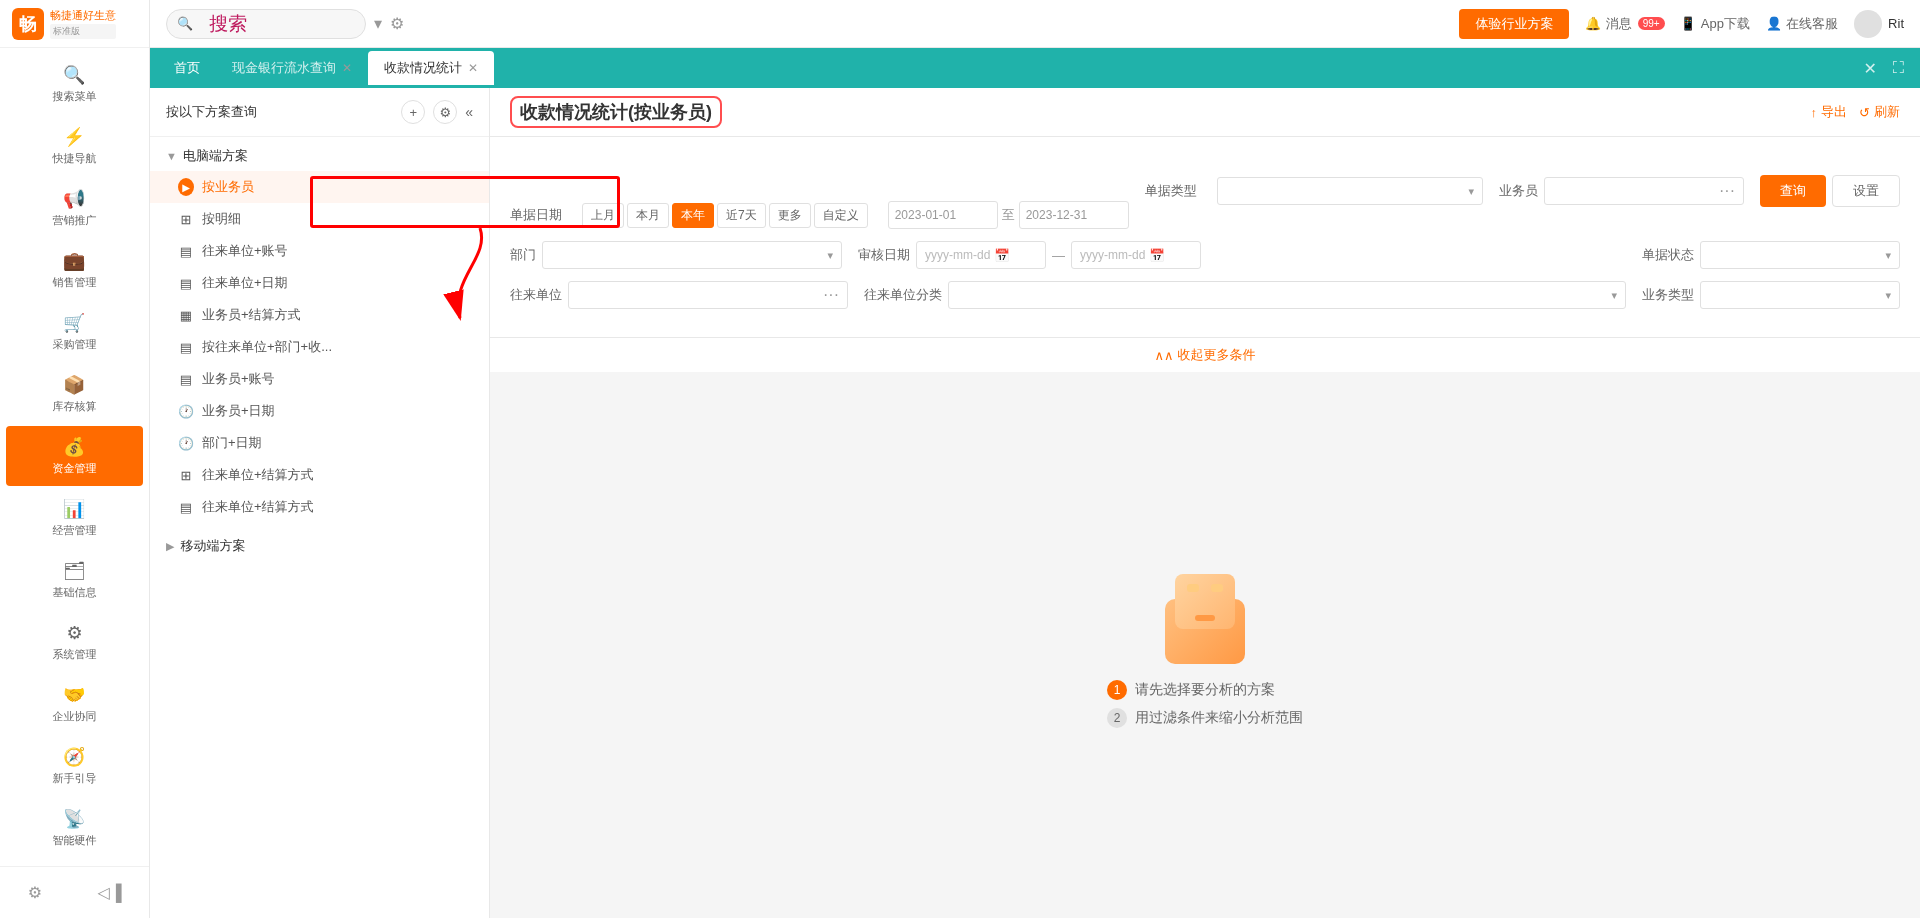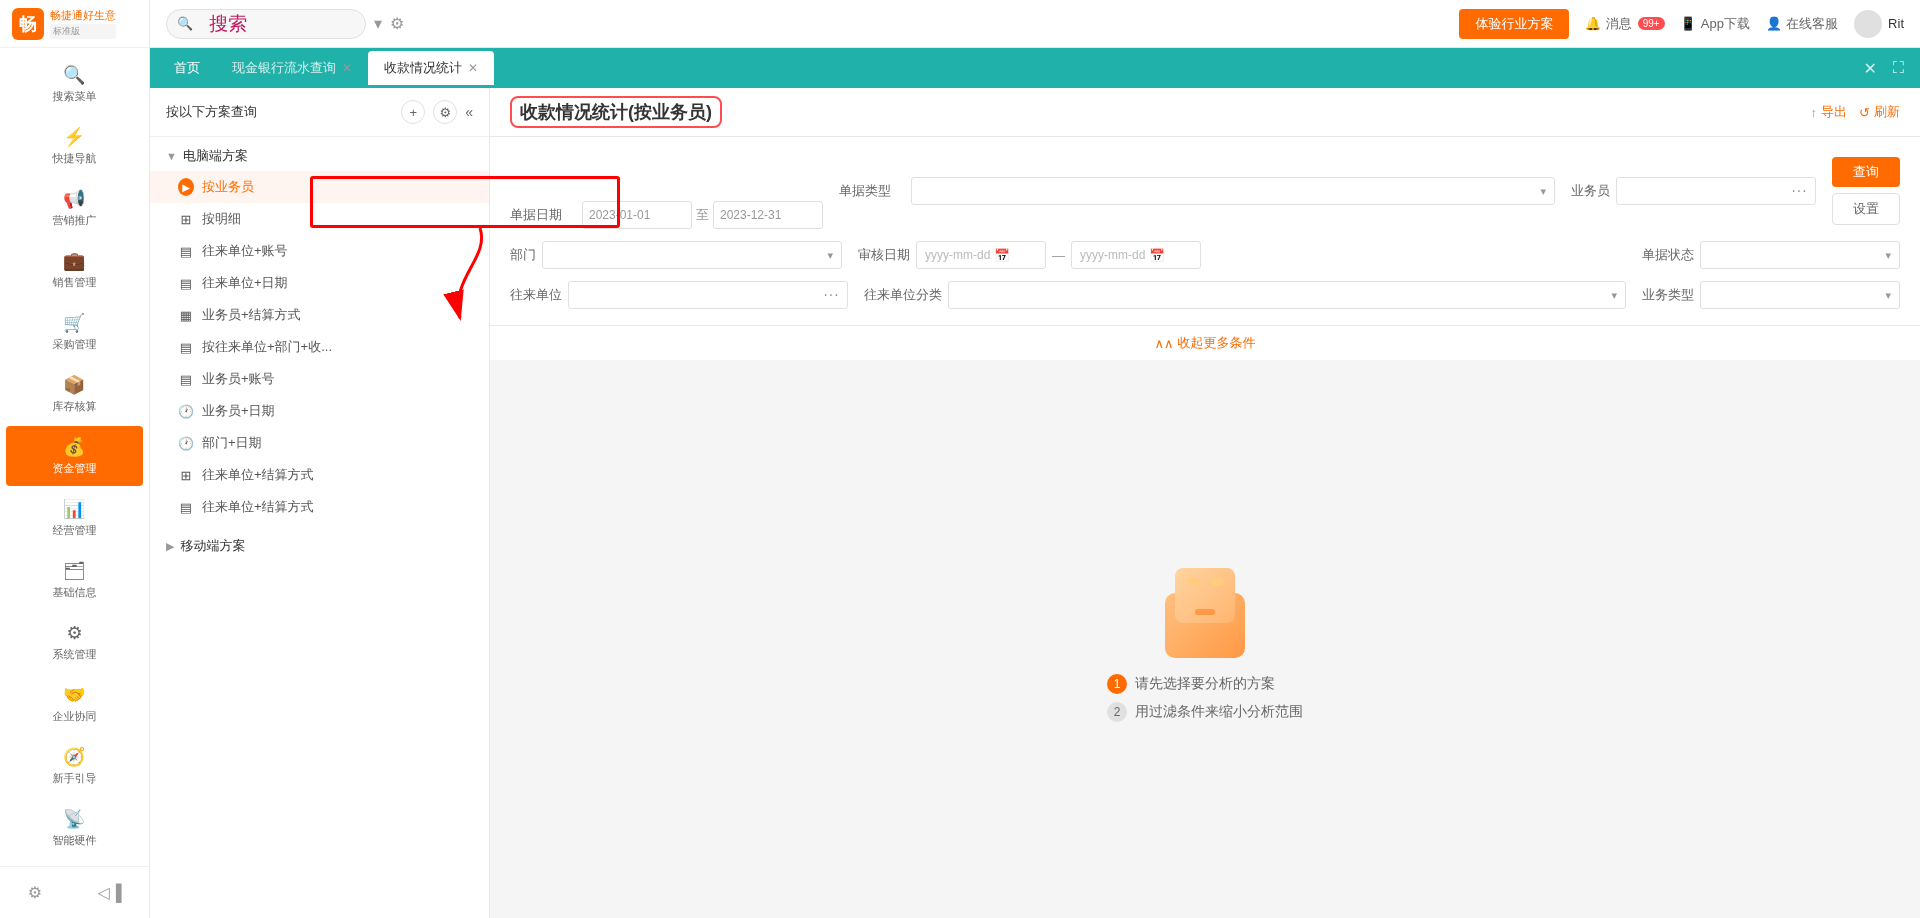--- a/index.html
+++ b/index.html
@@ -326,20 +326,28 @@
             </div>
           </div>
         </div>
 
         <div class="search-area">
 
           <div style="display:flex; align-items:center; gap:16px; margin-bottom:12px;">
 
             <div style="display:flex;align-items:center;gap:20px;margin-top:48px;">
               <span class="field-name">单据日期</span>
+              <div style="display:flex;align-items:center;gap:3px;">
+                <button class="date-btn">上月</button>
+                <button class="date-btn">本月</button>
+                <button class="date-btn active">本年</button>
+                <button class="date-btn">近7天</button>
+                <button class="date-btn">更多</button>
+                <button class="date-btn">自定义</button>
+              </div>
               <div style="display:flex;align-items:center;gap:4px;">
                 <input class="date-input" type="text" value="2023-01-01" style="">
                 <span style="color:#999;">至</span>
                 <input class="date-input" type="text" value="2023-12-31" style="">
               </div>
             </div>
 
             <div style="display:flex;align-items:center;gap:20px;flex:1;">
               <span class="field-name">单据类型</span>
               <div class="select-control" style="flex:1;min-width:180px;">
@@ -349,21 +357,21 @@
             </div>
 
             <div style="display:flex;align-items:center;gap:6px;min-width:200px;">
               <span class="field-name">业务员</span>
               <div class="select-control" style="flex:1;">
                 <span style="color:#ccc;"></span>
                 <span style="color:#999;font-size:16px;">···</span>
               </div>
             </div>
 
-            <div style="display:flex;flex-direction:column;gap:6px;">
+            <div style="display:flex;flex-direction:row;gap:6px;">
               <button class="query-btn">查询</button>
               <button class="set-btn">设置</button>
             </div>
           </div>
 
           <div style="display:flex;align-items:center;gap:16px;margin-bottom:12px;justify-content:center;">
 
             <div style="display:flex;align-items:center;gap:6px;">
               <span class="field-name">部门</span>
               <div class="select-control" style="width:300px;">
@@ -389,21 +397,21 @@
 
             <div style="display:flex;align-items:center;gap:6px;min-width:200px;">
               <span class="field-name">单据状态</span>
               <div class="select-control" style="flex:1;">
                 <span style="color:#ccc;"></span>
                 <span class="chevron">▾</span>
               </div>
             </div>
           </div>
 
-          <div style="display:flex;align-items:center;gap:16px;margin-bottom:0;">
+          <div style="display:flex;align-items:center;gap:16px;margin-bottom:12px;">
 
             <div style="display:flex;align-items:center;gap:6px;">
               <span class="field-name">往来单位</span>
               <div class="select-control" style="width:280px;">
                 <span style="color:#ccc;"></span>
                 <span style="color:#999;font-size:16px;">···</span>
               </div>
             </div>
 
             <div style="display:flex;align-items:center;gap:6px;flex:1;">

